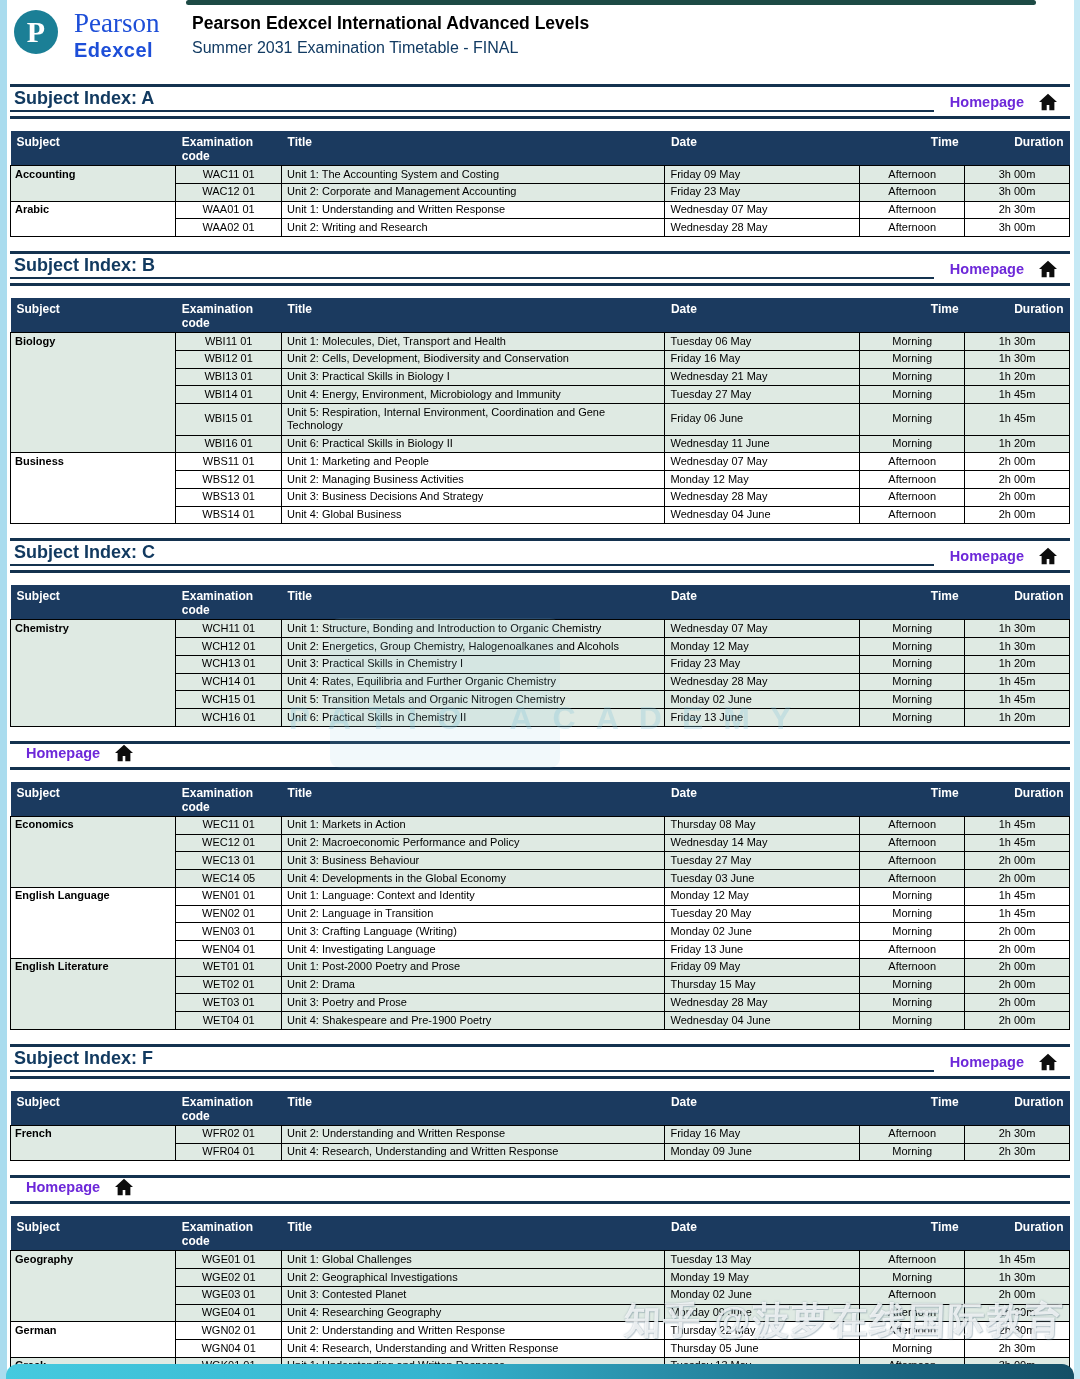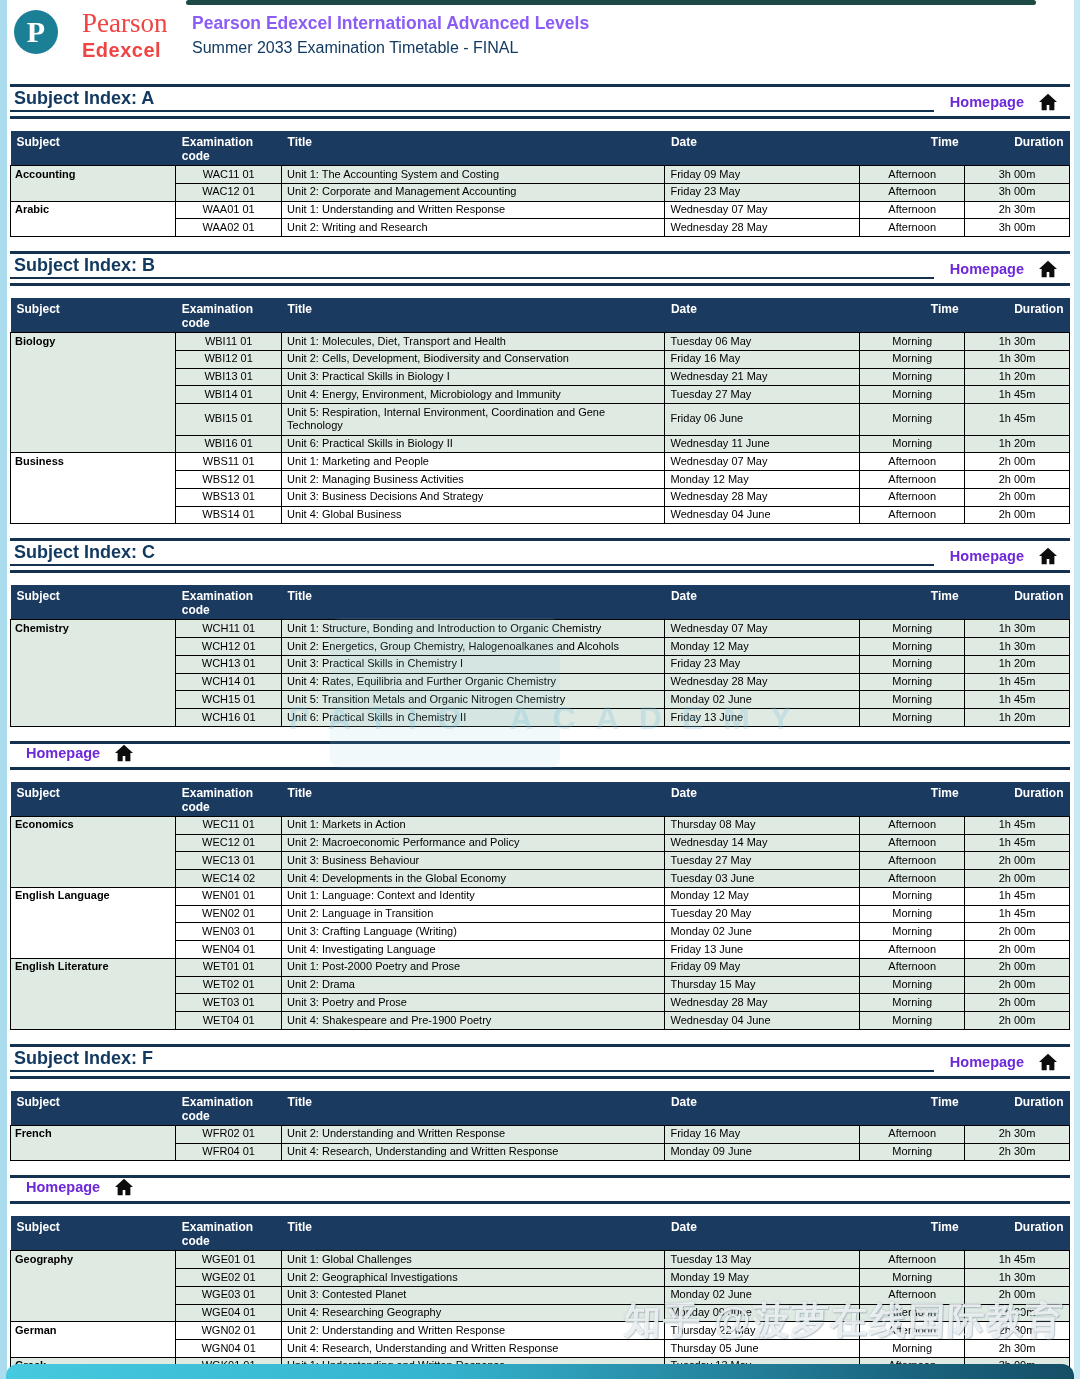--- a/index.html
+++ b/index.html
@@ -18,25 +18,25 @@
                  border-radius:12px 12px 0 0; }
 
   
   .pg-header { display:flex; align-items:flex-start; padding:8px 0 4px 14px; height:70px; }
   .logo-wrap { display:flex; align-items:flex-start; width:160px; }
   .logo-circle {
     width:44px; height:44px; border-radius:50%; background:#1b7f96; color:#ffffff;
     display:flex; align-items:center; justify-content:center;
     font-family:"Liberation Serif", serif; font-size:30px; font-weight:bold; margin-top:2px;
   }
-  .brand-text { margin-left:24px; color:#ef4444; }
+  .brand-text { margin-left:16px; color:#1d4ed8; }
   .brand-1 { font-family:"Liberation Serif", serif; font-size:27px; line-height:30px; }
   .brand-2 { font-size:20px; line-height:24px; font-weight:600; letter-spacing:0.5px; }
   .title-block { margin-left:18px; padding-top:2px; }
-  .doc-title    { color:#8b5cf6; font-size:17.5px; font-weight:bold; line-height:26px; }
+  .doc-title    { color:#000000; font-size:17.5px; font-weight:bold; line-height:26px; }
   .doc-subtitle { color:#123b63; font-size:16px; line-height:24px; }
 
   
   #sections { padding:0 10px; }
   .section { margin-top:4px; }
   .sec-head {
     border-top:3px solid #14324f; border-bottom:3px solid #14324f;
     display:flex; align-items:flex-end; padding-bottom:4px; margin-top:14px;
   }
   .sec-title-wrap { flex:1; border-bottom:2.5px solid #14324f; padding:1px 0 1px 4px; }
@@ -94,21 +94,21 @@
   <div class="pg-header">
     <div class="logo-wrap">
       <div class="logo-circle">P</div>
       <div class="brand-text">
         <div class="brand-1">Pearson</div>
         <div class="brand-2">Edexcel</div>
       </div>
     </div>
     <div class="title-block">
       <div class="doc-title">Pearson Edexcel International Advanced Levels</div>
-      <div class="doc-subtitle">Summer 2033 Examination Timetable - FINAL</div>
+      <div class="doc-subtitle">Summer 2031 Examination Timetable - FINAL</div>
     </div>
   </div>
 
   <div id="sections">
       <div class="section">
         <div class="sec-head">
           <div class="sec-title-wrap"><span class="sec-title">Subject Index: A</span></div>
           <div class="homepage-link">
             <span class="homepage-label">Homepage</span>
             <span class="home-icon">
@@ -403,21 +403,21 @@
               <td class="c">1h 45m</td>
             </tr>
             <tr class="mint">
               <td class="c">WEC13 01</td>
               <td>Unit 3: Business Behaviour</td>
               <td>Tuesday 27 May</td>
               <td class="c">Afternoon</td>
               <td class="c">2h 00m</td>
             </tr>
             <tr class="mint">
-              <td class="c">WEC14 02</td>
+              <td class="c">WEC14 05</td>
               <td>Unit 4: Developments in the Global Economy</td>
               <td>Tuesday 03 June</td>
               <td class="c">Afternoon</td>
               <td class="c">2h 00m</td>
             </tr>
             <tr class="white">
               <td class="subject" rowspan="4">English Language</td>
               <td class="c">WEN01 01</td>
               <td>Unit 1: Language: Context and Identity</td>
               <td>Monday 12 May</td>

